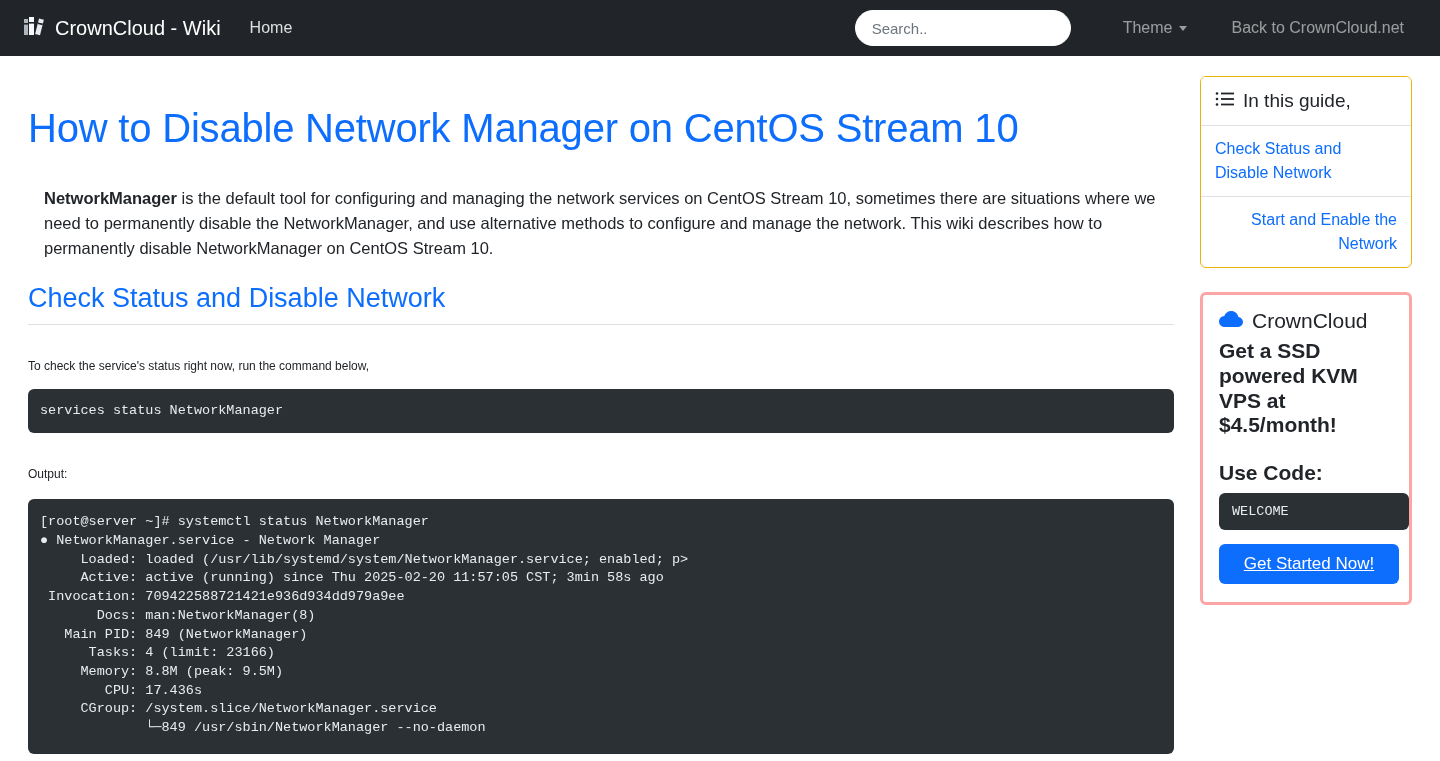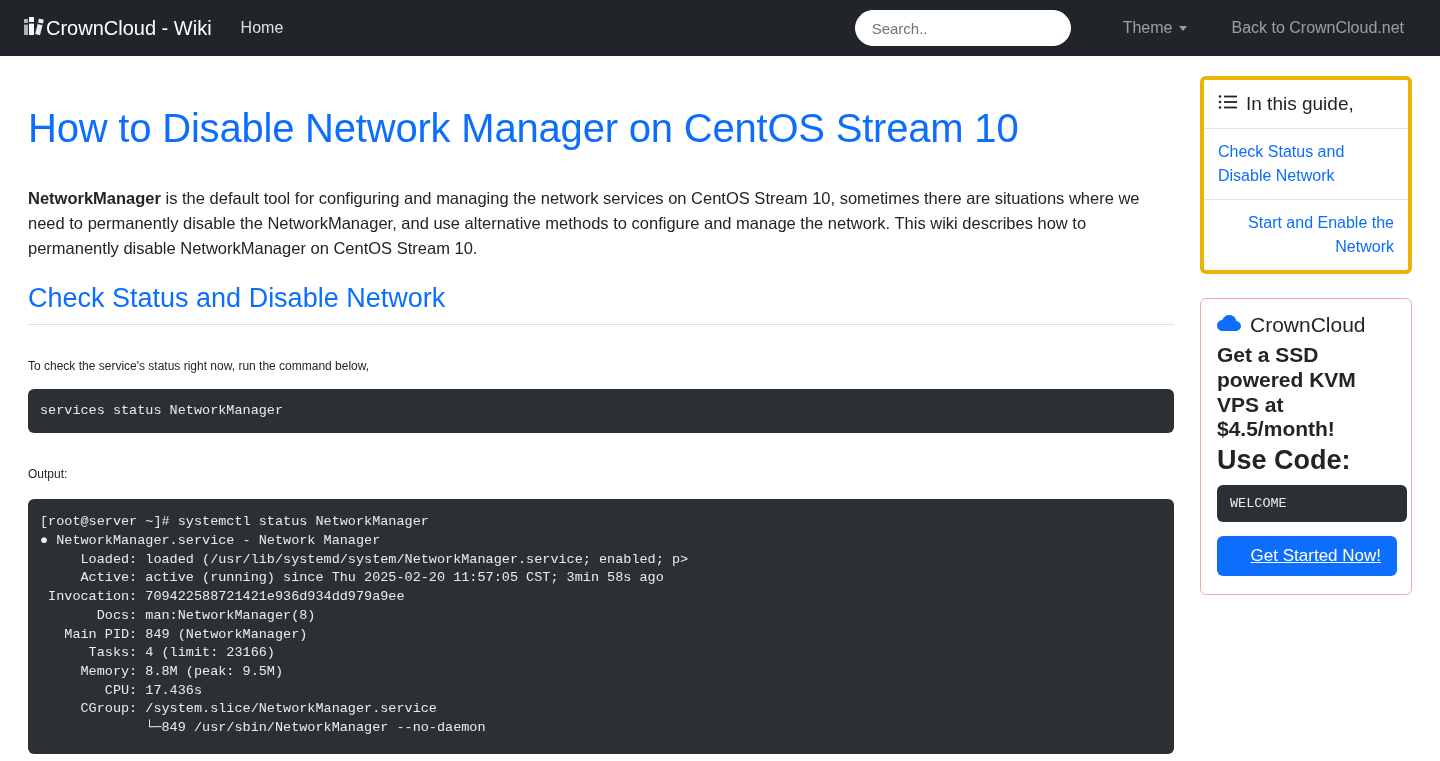--- a/index.html
+++ b/index.html
@@ -17,21 +17,21 @@
     height: 56px;
     background: #212529;
     display: flex;
     align-items: center;
     padding: 0 36px 0 24px;
     width: 1440px;
   }
   .brand {
     display: flex;
     align-items: center;
-    gap: 0;
+    gap: 9px;
     color: #ffffff;
     font-size: 20px;
     line-height: 1;
     text-decoration: none;
     white-space: nowrap;
   }
   .brand-icon { display: block; }
   .nav-home {
     color: rgba(255,255,255,.85);
     font-size: 16px;
@@ -98,21 +98,21 @@
     color: #0d6efd;
     font-size: 40px;
     font-weight: 400;
     line-height: 1.2;
     margin: 28px 0 0 8px;
     letter-spacing: -0.2px;
   }
   p.intro {
     font-size: 16.5px;
     line-height: 1.5;
-    margin: 34px 0 0 8px;
+    margin: 34px 0 0 24px;
     width: 1140px;
     color: #212529;
   }
   p.intro b { font-weight: 700; }
   h2.section-title {
     color: #0d6efd;
     font-size: 27px;
     font-weight: 400;
     margin: 22px 0 0 8px;
     padding-bottom: 9px;
@@ -137,21 +137,21 @@
     padding: 12px 12px 12px 12px;
     width: 1146px;
     white-space: pre;
     overflow: hidden;
   }
   pre.code-single { padding: 13px 12px; }
   pre.code-output { margin-top: 16px; padding: 14px 12px 16px 12px; }
 
   
   .card {
-    border: 4px solid #eab308;
+    border: 1px solid #eab308;
     border-radius: 6px;
     background: #ffffff;
     width: 212px;
     overflow: hidden;
   }
   .card-header {
     padding: 13px 14px;
     border-bottom: 1px solid #dee2e6;
     font-size: 19px;
     display: flex;
@@ -166,21 +166,21 @@
     font-size: 16px;
     line-height: 1.47;
     color: #0d6efd;
     text-decoration: none;
     border-bottom: 1px solid #dee2e6;
   }
   .toc-item:last-child { border-bottom: none; text-align: right; }
 
   .promo-card {
     margin-top: 24px;
-    border: 1px solid #fca5a5;
+    border: 3px solid #fca5a5;
     border-radius: 6px;
     width: 212px;
     padding: 14px 16px 18px 16px;
     background: #ffffff;
   }
   .promo-brand {
     display: flex;
     align-items: center;
     gap: 9px;
     font-size: 21px;
@@ -194,24 +194,24 @@
     color: #212529;
     margin: 6px 0 0 0;
   }
   .promo-specs {
     font-size: 14.5px;
     line-height: 1.62;
     color: #212529;
     margin: 10px 0 0 0;
   }
   .promo-usecode {
-    font-size: 27px;
+    font-size: 21px;
     font-weight: 700;
     color: #212529;
-    margin: 2px 0 0 0;
+    margin: 22px 0 0 0;
     line-height: 1.2;
   }
   .promo-code {
     background: #2b3035;
     color: #e9ecef;
     font-family: "Liberation Mono", "DejaVu Sans Mono", monospace;
     font-size: 13.5px;
     border-radius: 6px;
     padding: 11px 13px;
     margin: 8px 0 0 0;
@@ -228,21 +228,21 @@
     display: block;
     margin: 14px 0 0 0;
     width: 180px;
     background: #0d6efd;
     color: #ffffff;
     border: none;
     border-radius: 6px;
     font-size: 17px;
     font-family: "Liberation Sans", sans-serif;
     padding: 10px 16px;
-    text-align: right;
+    text-align: center;
     cursor: pointer;
   }
 </style>
 </head>
 <body>
 
 <div class="navbar">
   <a class="brand" href="#">
     <span class="brand-icon">
       <svg width="22" height="20" viewBox="0 0 22 20" aria-hidden="true">

